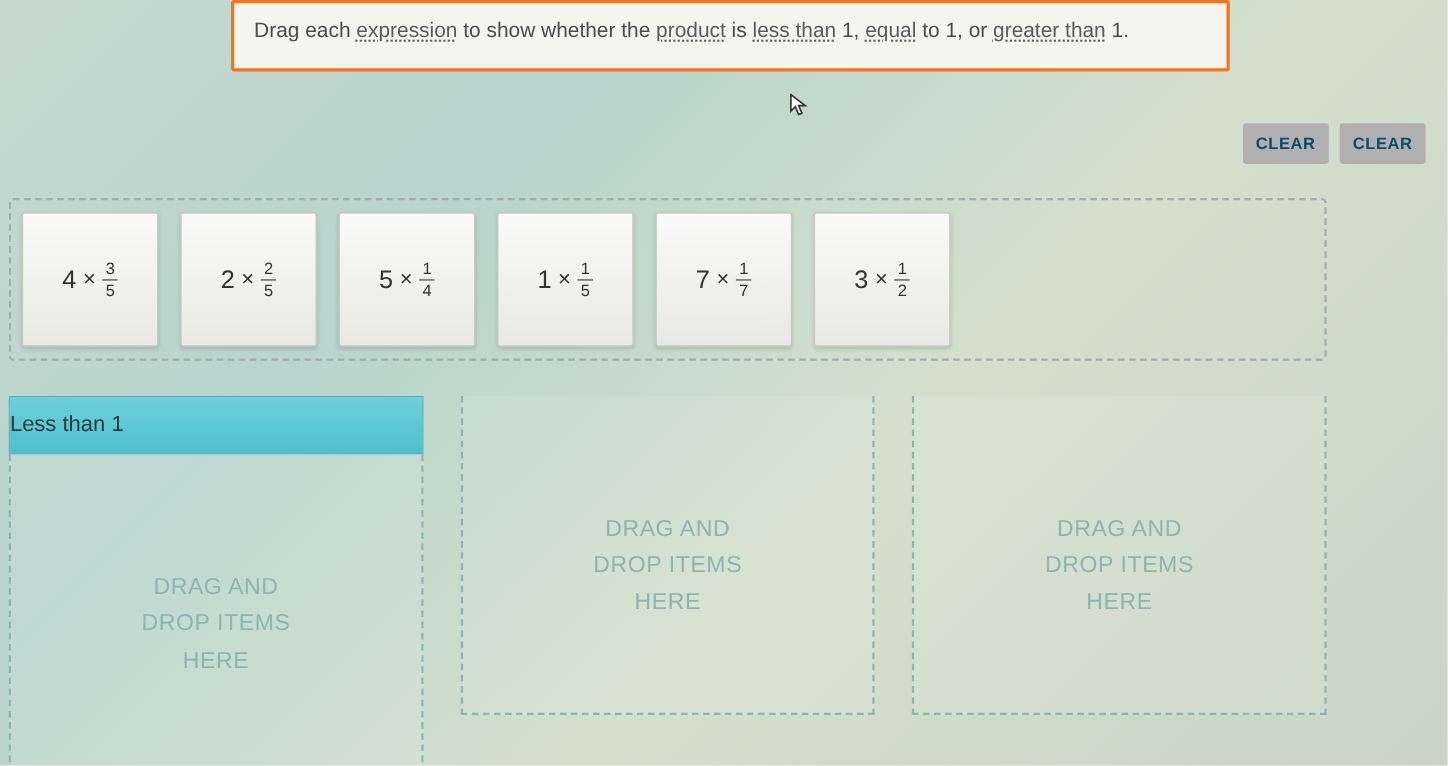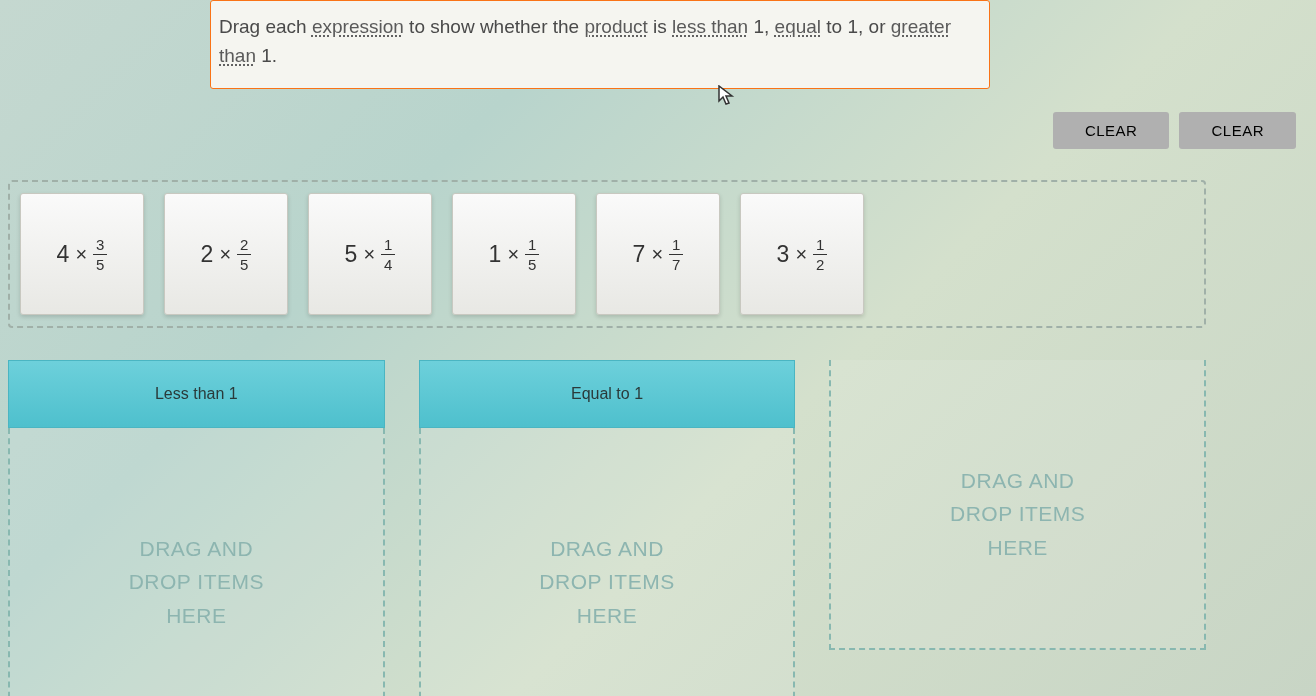--- a/index.html
+++ b/index.html
@@ -12,48 +12,48 @@
       background: linear-gradient(135deg, #c5d8d0 0%, #b8d4cc 30%, #d4e0cc 60%, #c8d5c5 100%);
       width: 1316px;
       height: 696px;
       overflow: hidden;
       position: relative;
     }
     .prompt-box {
       position: absolute;
       left: 210px;
       top: 0;
-      width: 780px;
+      width: 908px;
       background: #f5f5f0;
-      border: 1px solid #f97316;
+      border: 3px solid #f97316;
       border-radius: 3px;
-      padding: 12px 18px 18px 8px;
+      padding: 12px 18px 18px 18px;
       font-size: 19px;
       color: #4a4a4a;
       line-height: 1.5;
     }
     .underlined {
       text-decoration: underline dotted;
       text-underline-offset: 3px;
       color: #5a5a5a;
     }
     .action-buttons {
       position: absolute;
       right: 20px;
       top: 112px;
       display: flex;
       gap: 10px;
     }
     .action-btn {
       background: #b0b0b0;
-      color: #000000;
+      color: #0c4a6e;
       border: none;
-      padding: 10px 32px;
+      padding: 10px 12px;
       font-size: 15px;
-      font-weight: 400;
+      font-weight: 700;
       border-radius: 3px;
       cursor: pointer;
       letter-spacing: 0.5px;
     }
     .tile-tray {
       position: absolute;
       left: 8px;
       top: 180px;
       width: 1198px;
       height: 148px;
@@ -111,23 +111,23 @@
     }
     .drop-zone {
       flex: 1;
       display: flex;
       flex-direction: column;
     }
     .zone-header {
       background: #58c9d6;
       background: linear-gradient(180deg, #6dd0db 0%, #4ec0cd 100%);
       color: #2a3a3a;
-      font-size: 16px;
-      text-align: center;
-      padding: 24px 0;
+      font-size: 20px;
+      text-align: left;
+      padding: 14px 0;
       border: 1px solid #4ab5c2;
     }
     .zone-body {
       height: 290px;
       border: 2px dashed #88b8b0;
       border-top: none;
       display: flex;
       flex-direction: column;
       align-items: center;
       justify-content: center;
@@ -225,21 +225,20 @@
     <div class="zone-header">Less than 1</div>
     <div class="zone-body">
       <div class="placeholder-text">
         <div>DRAG AND</div>
         <div>DROP ITEMS</div>
         <div>HERE</div>
       </div>
     </div>
   </div>
   <div class="drop-zone">
-    <div class="zone-header">Equal to 1</div>
     <div class="zone-body">
       <div class="placeholder-text">
         <div>DRAG AND</div>
         <div>DROP ITEMS</div>
         <div>HERE</div>
       </div>
     </div>
   </div>
   <div class="drop-zone">
     <div class="zone-body">

